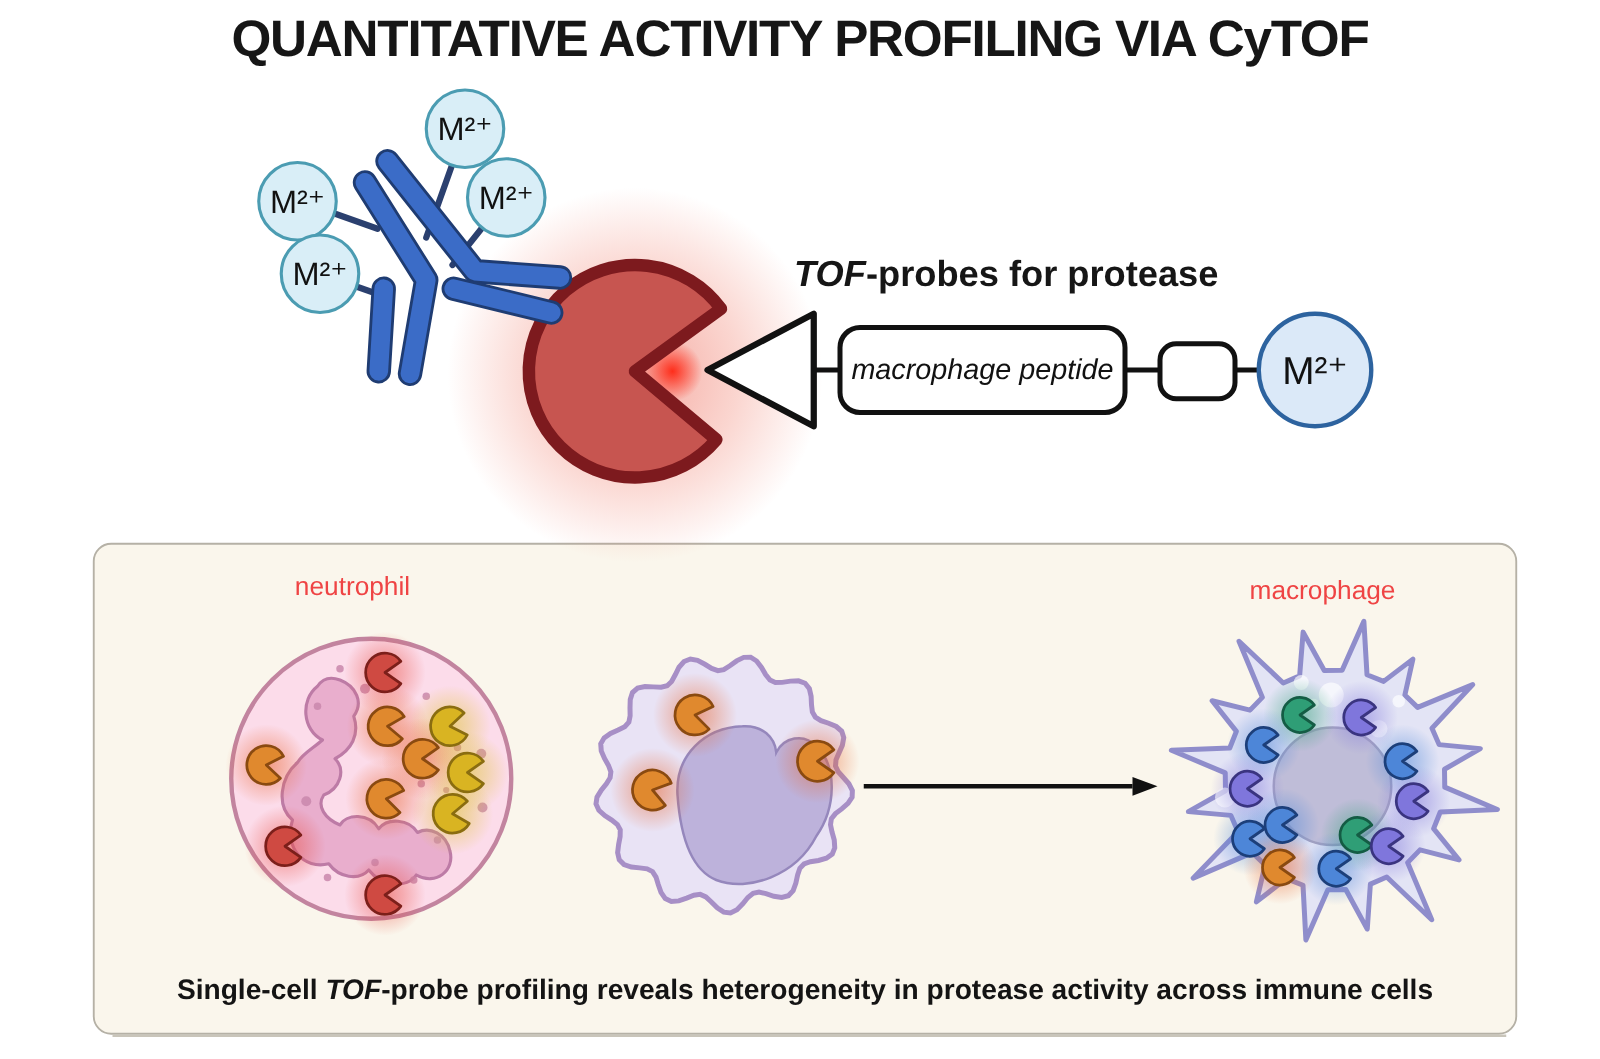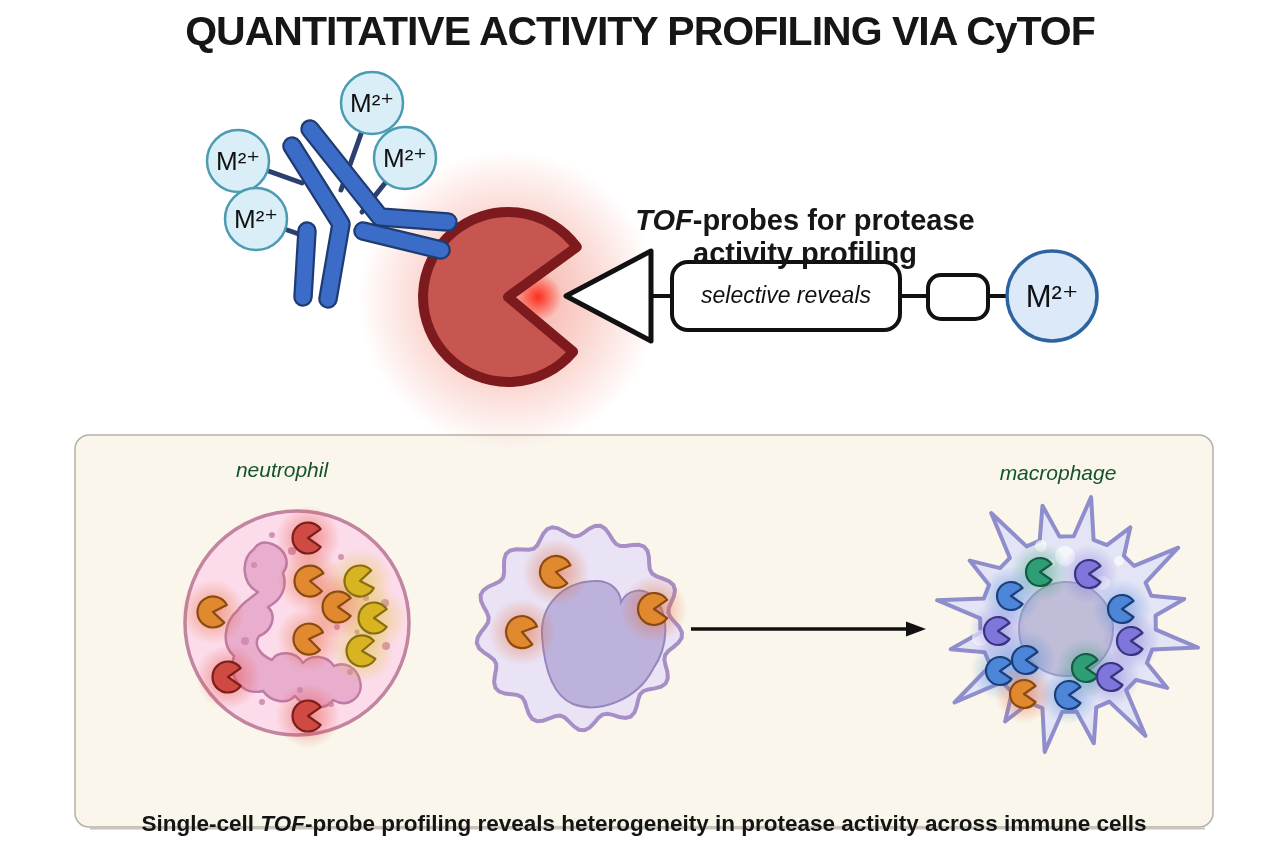--- a/index.html
+++ b/index.html
@@ -7,28 +7,28 @@
          font-family:"Liberation Sans","DejaVu Sans",sans-serif;color:#111;}
   .stage svg{position:absolute;left:0;top:0;}
   .txt{position:absolute;}
   .figure-title{top:8px;left:0;width:1280px;text-align:center;font-size:41px;font-weight:bold;
                 letter-spacing:-1px;color:#161616;}
   .tof-heading{top:168px;left:580px;width:450px;text-align:center;font-size:29px;font-weight:bold;
                line-height:1.14;color:#161616;margin-top:36px;}
   .it{font-style:italic;}
   .peptide-label{top:262px;left:672px;width:228px;height:68px;display:flex;flex-direction:column;
                  justify-content:center;text-align:center;font-style:italic;font-size:23px;line-height:1.12;}
-  .cell-label{width:220px;text-align:center;font-style:italic;font-size:21px;color:#14532d;}
+  .cell-label{width:220px;text-align:center;font-size:21px;color:#ef4444;}
   .lbl-neutrophil{left:172px;top:458px;}
   .lbl-monocyte{left:432px;top:458px;}
   .lbl-macrophage{left:948px;top:461px;}
   .arrow-label{left:686px;top:576px;width:248px;text-align:center;font-style:italic;
                font-size:17.5px;line-height:1.28;}
   .caption{left:85px;top:779px;width:1118px;text-align:center;font-weight:bold;font-size:22.5px;
-           color:#141414;margin-top:32px;}
+           color:#141414;}
   
   .panel-rect{fill:var(--panel_bg,#faf6ec);stroke:#b5b1a6;stroke-width:1.5;}
   .protease{fill:var(--protease_fill,#c75550);stroke:var(--protease_stroke,#7d1a1e);
             stroke-width:10;stroke-linejoin:round;}
   .ab-dark{fill:none;stroke:#1f3c72;stroke-width:19.5;stroke-linecap:round;stroke-linejoin:round;}
   .ab-blue{fill:none;stroke:var(--antibody_blue,#3b6cc7);stroke-width:15;stroke-linecap:round;stroke-linejoin:round;}
   .ab-link{stroke:#2b406f;stroke-width:5;stroke-linecap:round;}
   .metal-circle{fill:var(--metal_circle_fill,#d9eef7);stroke:var(--metal_circle_stroke,#4b9cb2);stroke-width:2.5;}
   .metal-right{fill:var(--metal_right_fill,#dbe9f8);stroke:var(--metal_right_stroke,#2d639f);stroke-width:3.5;}
   .metal-txt{font-family:"Liberation Sans","DejaVu Sans",sans-serif;font-size:26px;fill:#111;text-anchor:middle;}
@@ -249,25 +249,24 @@
     <g>
       <line class="diff-arrow" x1="691" y1="629" x2="906" y2="629"></line>
       <polygon points="906,621.5 926,629 906,636.5" fill="#111"></polygon>
     </g>
   </svg>
 
   <div class="txt figure-title">QUANTITATIVE ACTIVITY PROFILING VIA CyTOF</div>
 
   <div class="txt tof-heading">
     <div><span class="it">TOF</span><span>-probes for protease</span></div>
-    <div>activity profiling</div>
   </div>
 
   <div class="txt peptide-label">
-    <div>selective reveals</div>
+    <div>macrophage peptide</div>
   </div>
 
   <div class="txt cell-label lbl-neutrophil">neutrophil</div>
   <div class="txt cell-label lbl-macrophage">macrophage</div>
 
   <div class="txt arrow-label">
   </div>
 
   <div class="txt caption"><span>Single-cell </span><span class="it">TOF</span><span>-probe profiling reveals heterogeneity in protease activity across immune cells</span></div>
 </div>

